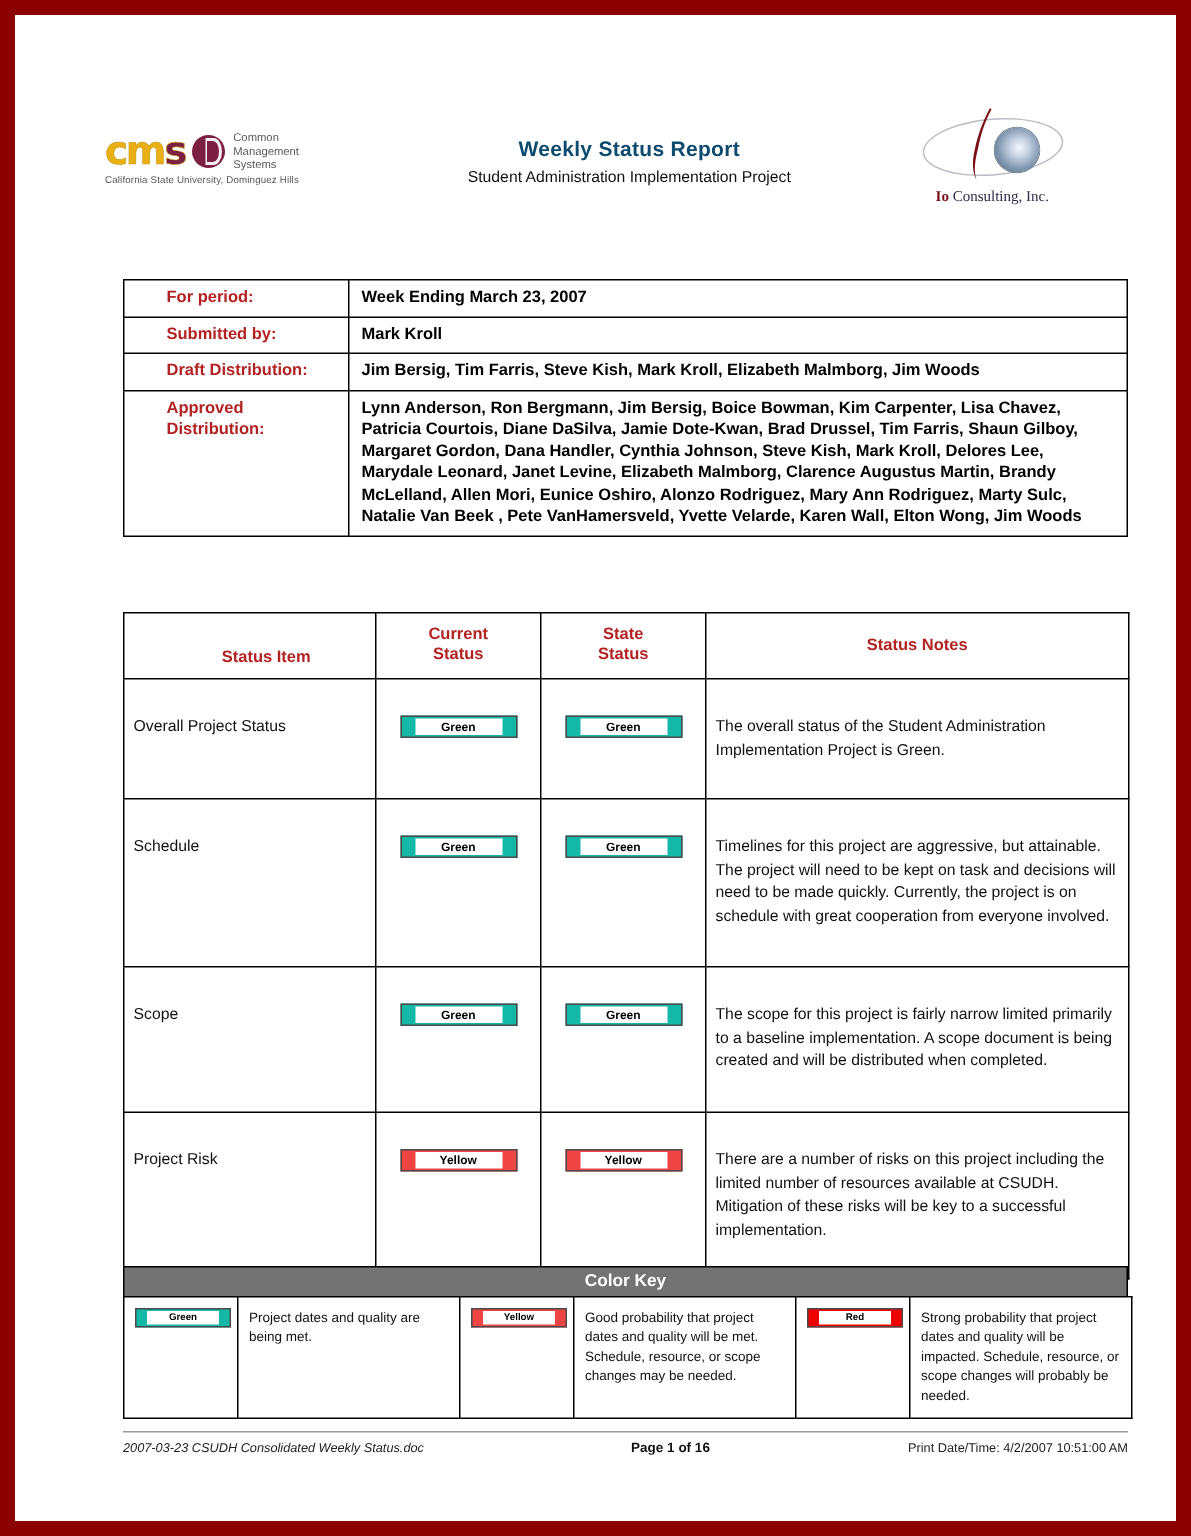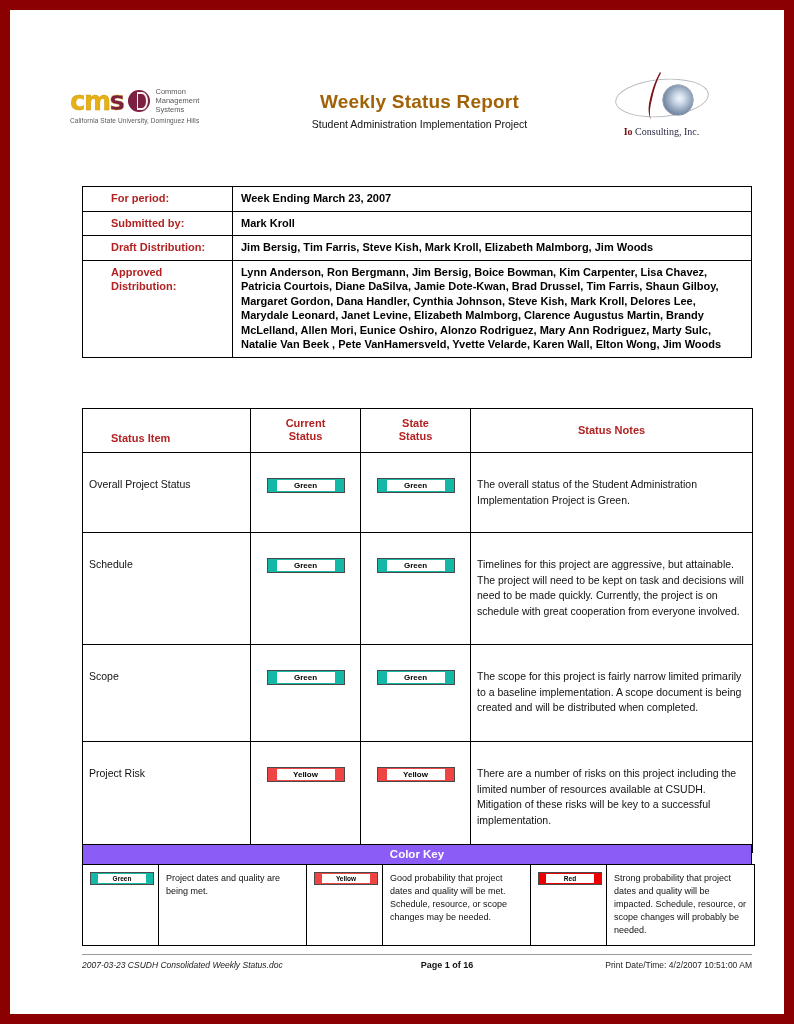--- a/index.html
+++ b/index.html
@@ -104,22 +104,22 @@
   
   .title-block {
     text-align: center;
     padding-top: 26px;
     flex: 1;
     margin-left: -30px;
   }
   .doc-title {
     font-family: "Liberation Sans", sans-serif;
     font-weight: bold;
-    font-size: 19px;
-    color: #a16207;
+    font-size: 14px;
+    color: #0c4a6e;
     letter-spacing: .2px;
   }
   .doc-subtitle {
     font-size: 10.5px;
     color: #111111;
     margin-top: 5px;
   }
 
   
   .io-logo {
@@ -205,21 +205,21 @@
   .status-table thead th {
     color: #b22222;
     font-weight: bold;
     font-size: 11px;
     line-height: 13px;
     padding: 8px 6px 9px 6px;
     text-align: center;
     vertical-align: middle;
   }
   .status-table thead th.left-head {
-    text-align: left;
+    text-align: center;
     padding-left: 28px;
     vertical-align: bottom;
     padding-bottom: 7px;
   }
   .col-item   { width: 168px; }
   .col-cur    { width: 110px; }
   .col-prior  { width: 110px; }
   .col-notes  { width: 282px; }
 
   .status-table tbody td {
@@ -263,21 +263,21 @@
   .badge-yellow { background: #ef4444; }
   .badge-red    { background: #ee0000; }
 
   
   .key-wrap {
     position: absolute;
     left: 72px; top: 834px;
     width: 670px;
   }
   .key-header {
-    background: #8b5cf6;
+    background: #737373;
     color: #ffffff;
     text-align: center;
     font-weight: bold;
     font-size: 11.5px;
     padding: 3px 0 4px 0;
     border: 1px solid #000000;
     border-bottom: none;
   }
   .key-table {
     width: 670px;

